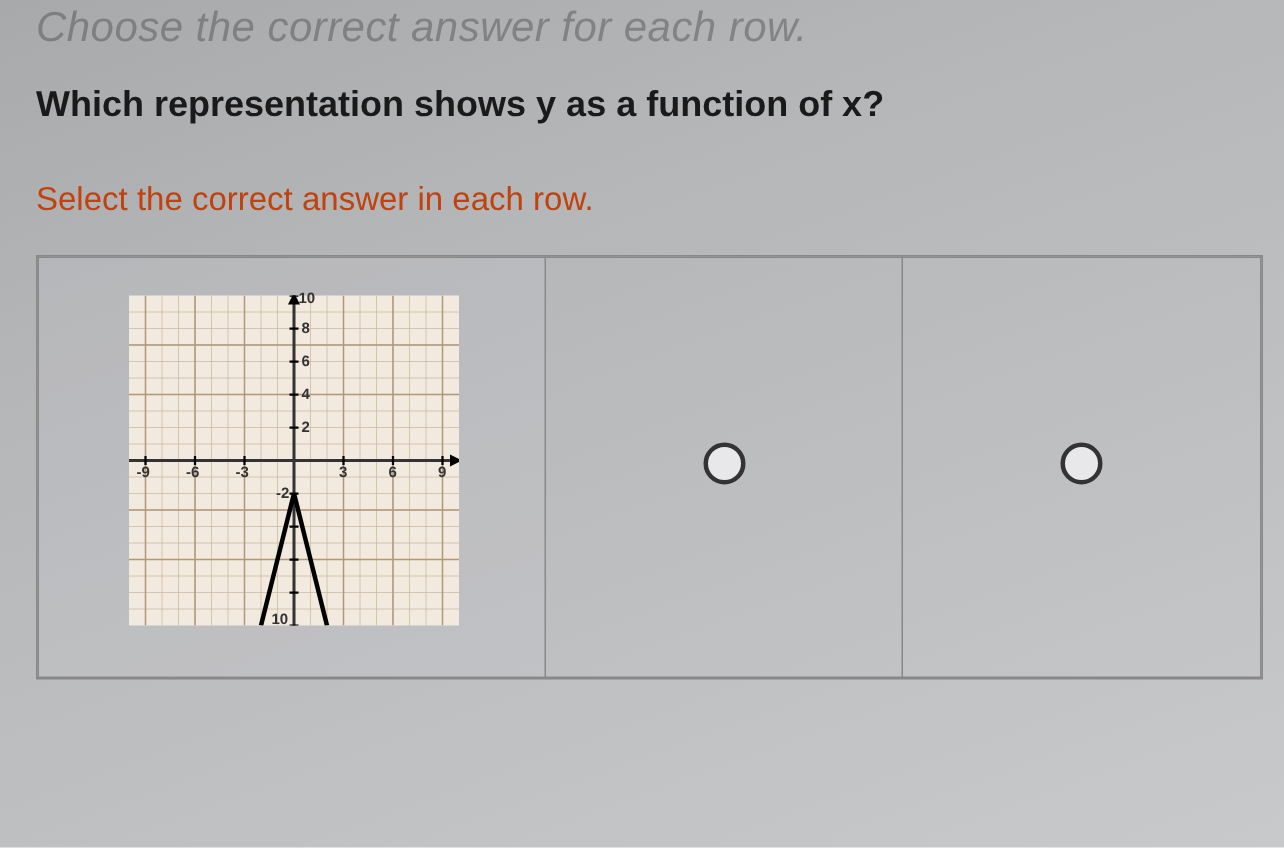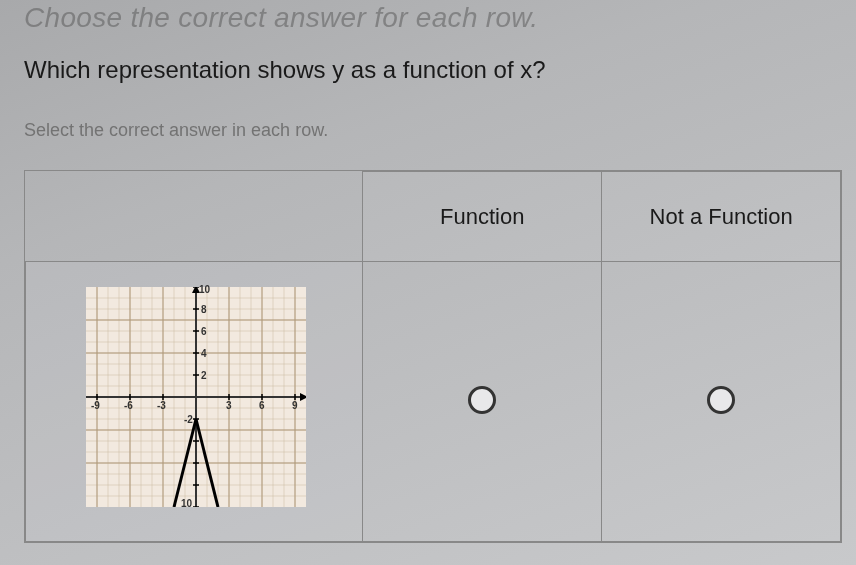--- a/index.html
+++ b/index.html
@@ -20,29 +20,29 @@
       color: #555;
       opacity: 0.5;
       font-style: italic;
       letter-spacing: 0.3px;
     }
     .question-text {
       position: absolute;
       top: 56px;
       left: 24px;
       font-size: 24px;
-      font-weight: 400;
+      font-weight: 700;
       color: #1a1a1a;
     }
     .instruction-text {
       position: absolute;
       top: 120px;
       left: 24px;
-      font-size: 18px;
-      color: #737373;
+      font-size: 22px;
+      color: #c2410c;
       text-align: center;
     }
     .table-container {
       position: absolute;
       top: 170px;
       left: 24px;
       right: 14px;
       border: 1px solid #888;
       border-collapse: collapse;
     }
@@ -130,25 +130,20 @@
 
 <div class="faded-instruction">Choose the correct answer for each row.</div>
 
 <div class="question-text">Which representation shows y as a function of x?</div>
 
 <div class="instruction-text">Select the correct answer in each row.</div>
 
 <div class="table-container">
   <table>
     <tbody>
-        <tr>
-      <th class="graph-cell" style="height:90px;border-top:none;border-left:none;background:transparent;"></th>
-      <th>Function</th>
-      <th>Not a Function</th>
-    </tr>
     <tr>
       <td class="graph-cell">
         <div class="graph-wrap">
           <div class="grid-bg"></div>
           <svg class="grid-lines" viewBox="0 0 220 220">
             <g stroke="#c9b89f" stroke-width="0.5">
               <line x1="0" y1="11" x2="220" y2="11"></line>
                   <line x1="0" y1="22" x2="220" y2="22"></line>
                   <line x1="0" y1="33" x2="220" y2="33"></line>
                   <line x1="0" y1="44" x2="220" y2="44"></line>

